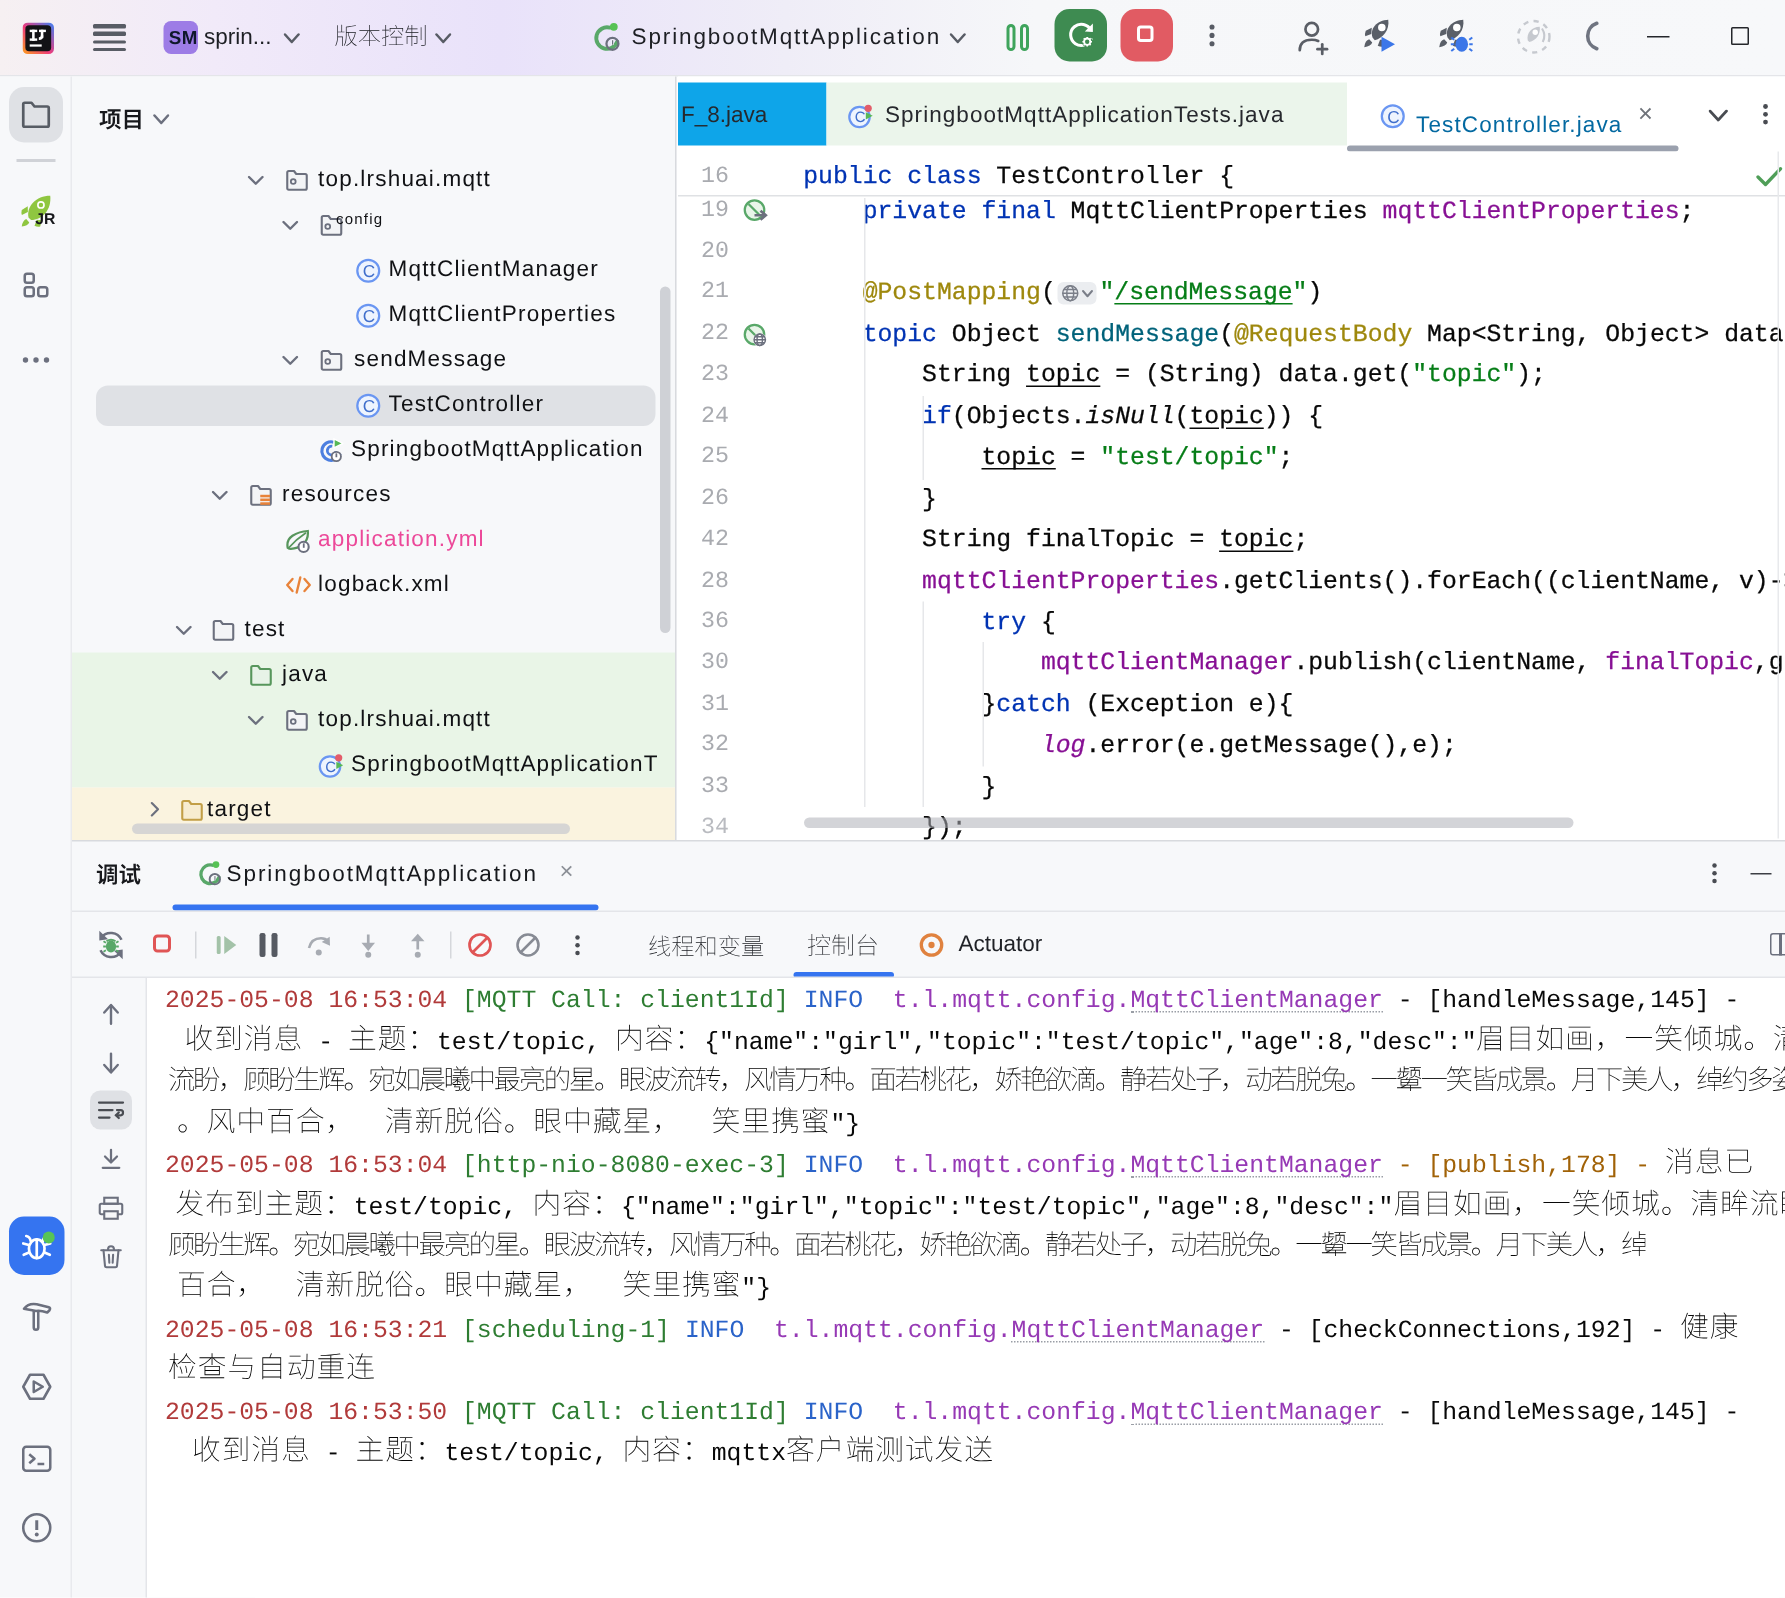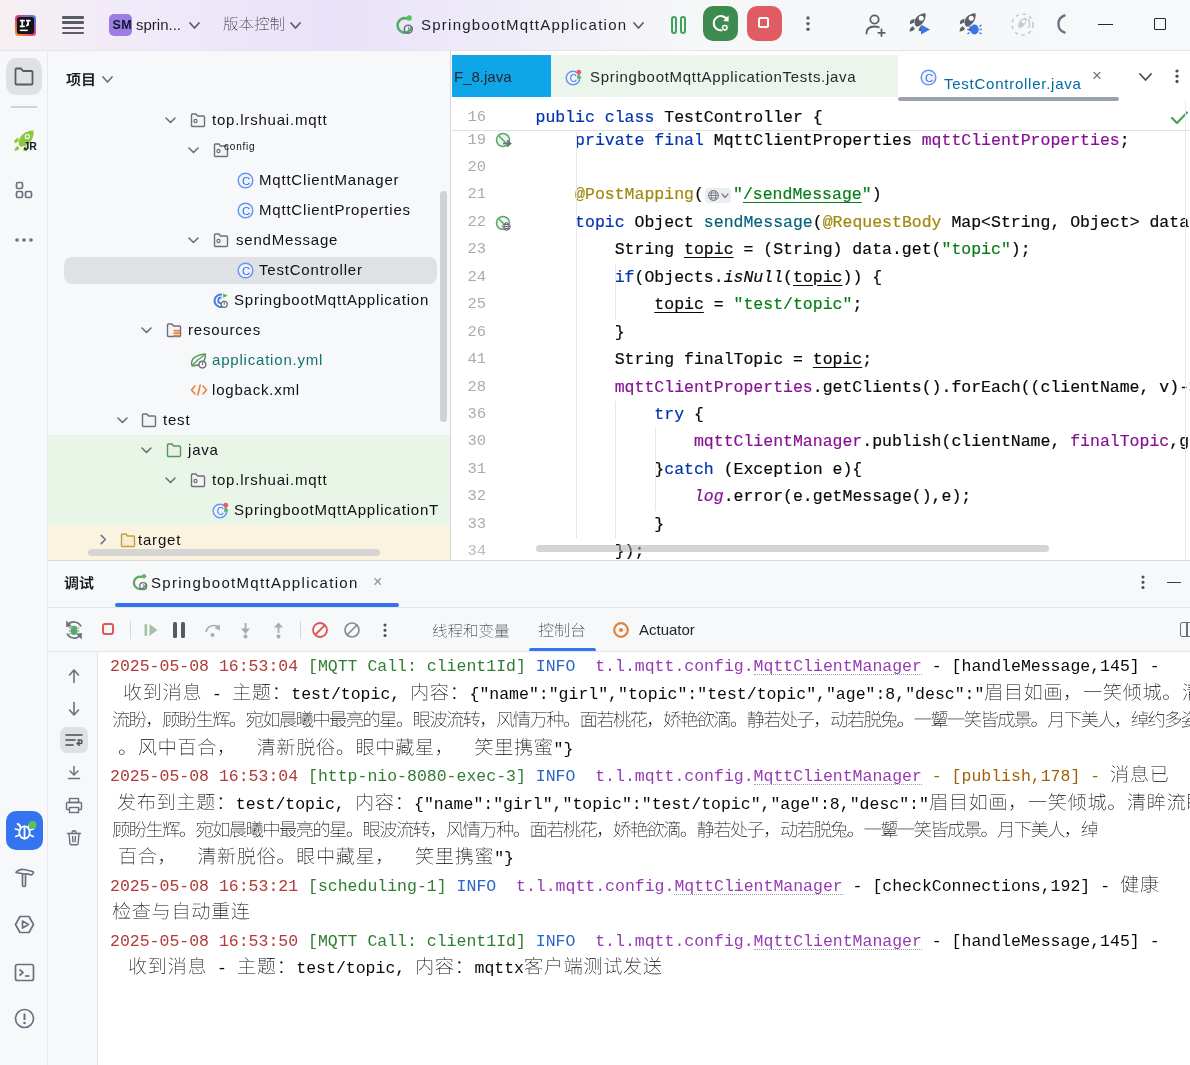--- a/index.html
+++ b/index.html
@@ -373,21 +373,21 @@
       <line x1="7.5" y1="13.7" x2="14" y2="13.7"></line>
     </g>
   </svg>
 <div class="ui" style="left:188px;top:320.5px;font-size:15px;letter-spacing:0.8px;color:#101114">resources</div>
 <svg class="ab" style="left:190px;top:351.5px" width="17" height="17" viewBox="0 0 17 17">
     <path d="M1.8 13.2 Q0.8 8 5 5.2 Q9.5 2.2 15.2 2 Q15.8 7.5 12 10.8 Q8 14.2 2.8 13.8 Z" fill="none" stroke="#57965c" stroke-width="1.5"></path>
     <path d="M2.2 13.5 Q7.5 7.5 14 3.2" fill="none" stroke="#57965c" stroke-width="1.2"></path>
     <circle cx="12.4" cy="12.6" r="3.4" fill="#fff" stroke="#6c707e" stroke-width="1.4"></circle>
     <rect x="11.9" y="10.2" width="1.2" height="3" fill="#6c707e"></rect>
   </svg>
-<div class="ui" style="left:212px;top:350.5px;font-size:15px;letter-spacing:0.8px;color:#0f766e">application.yml</div>
+<div class="ui" style="left:212px;top:350.5px;font-size:15px;letter-spacing:0.8px;color:#ec4899">application.yml</div>
 <svg class="ab" style="left:190px;top:381.5px" width="18" height="16" viewBox="0 0 18 16">
     <g fill="none" stroke="#e8833a" stroke-width="1.6" stroke-linecap="round" stroke-linejoin="round">
       <polyline points="5,4 1.5,8 5,12"></polyline>
       <polyline points="13,4 16.5,8 13,12"></polyline>
       <line x1="10.2" y1="3" x2="7.8" y2="13"></line>
     </g>
   </svg>
 <div class="ui" style="left:212px;top:380.5px;font-size:15px;letter-spacing:0.8px;color:#101114">logback.xml</div>
 <svg class="ab" style="left:116.5px;top:416.5px;transform:rotate(0deg)" width="11" height="7.5" viewBox="0 0 11 7.5">
     <polyline points="1,1 5.5,5.5 10,1" fill="none" stroke="#6c707e" stroke-width="1.6" stroke-linecap="round" stroke-linejoin="round"></polyline>
@@ -458,21 +458,21 @@
 <div class="ln" style="top:103.6px">16</div>
 <div class="code" style="top:103.6px"><span class="kw">public class</span> TestController {</div>
 <div class="ln" style="top:126.5px">19</div>
 <div class="ln" style="top:153.9px">20</div>
 <div class="ln" style="top:181.4px">21</div>
 <div class="ln" style="top:208.8px">22</div>
 <div class="ln" style="top:236.3px">23</div>
 <div class="ln" style="top:263.7px">24</div>
 <div class="ln" style="top:291.2px">25</div>
 <div class="ln" style="top:318.6px">26</div>
-<div class="ln" style="top:346.1px">41</div>
+<div class="ln" style="top:346.1px">42</div>
 <div class="ln" style="top:373.5px">28</div>
 <div class="ln" style="top:401.0px">36</div>
 <div class="ln" style="top:428.4px">30</div>
 <div class="ln" style="top:455.9px">31</div>
 <div class="ln" style="top:483.3px">32</div>
 <div class="ln" style="top:510.8px">33</div>
 <div class="ln" style="top:538.2px;color:#b9bbc0">34</div>
 <div class="code" style="top:126.5px">    <span class="kw">private final</span> MqttClientProperties <span class="fd">mqttClientProperties</span>;</div>
 <div class="code" style="top:181.4px">    <span class="an">@PostMapping</span>(</div>
 <div class="ab" style="left:705px;top:188px;width:26px;height:15px;background:#ebedf0;border-radius:4px"></div>

